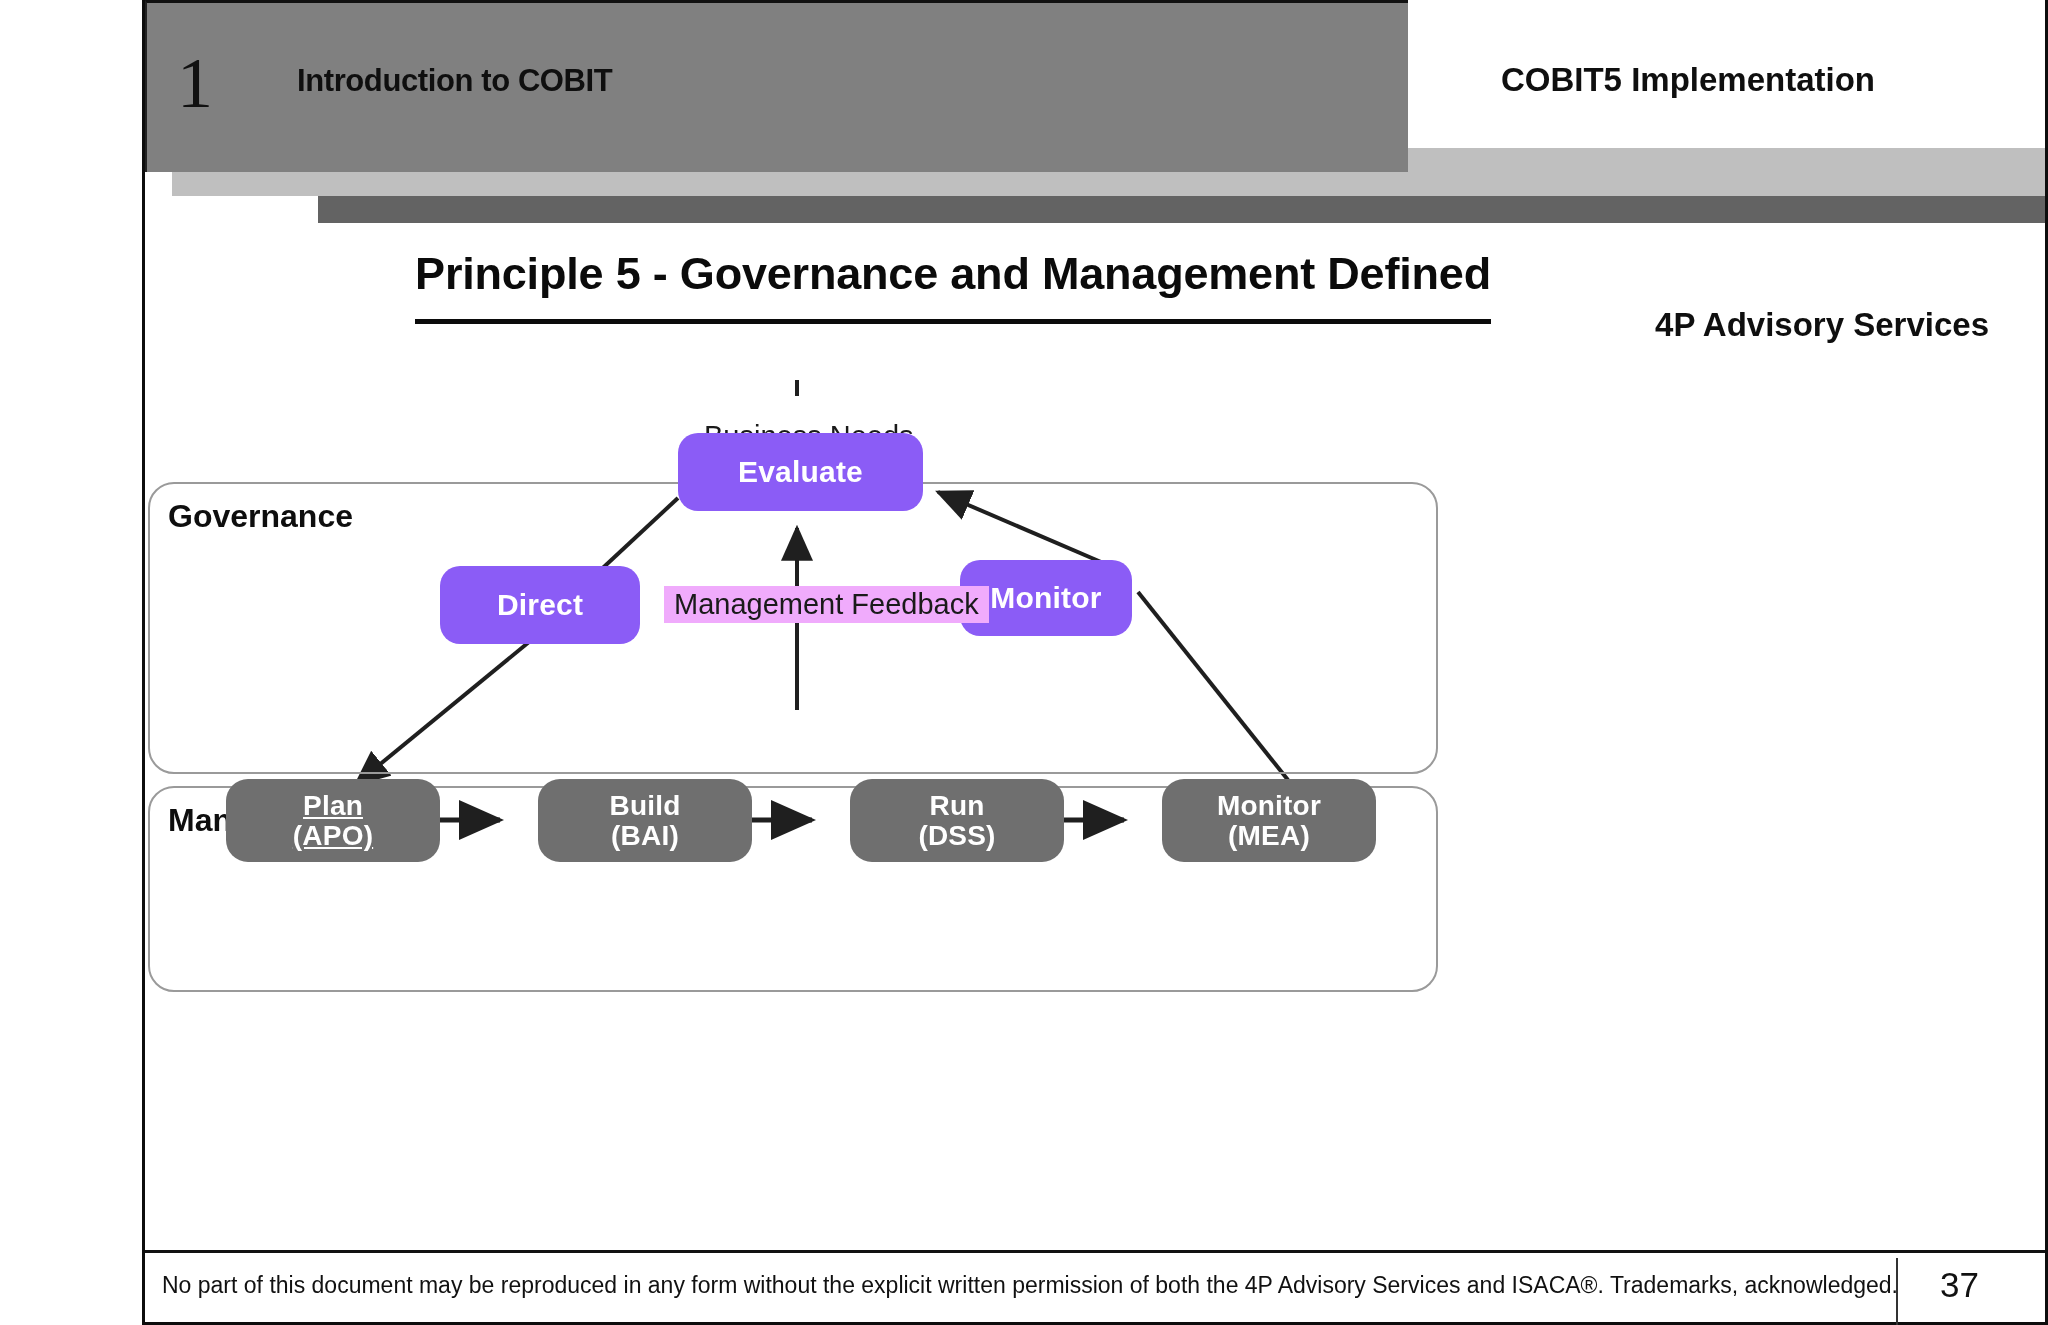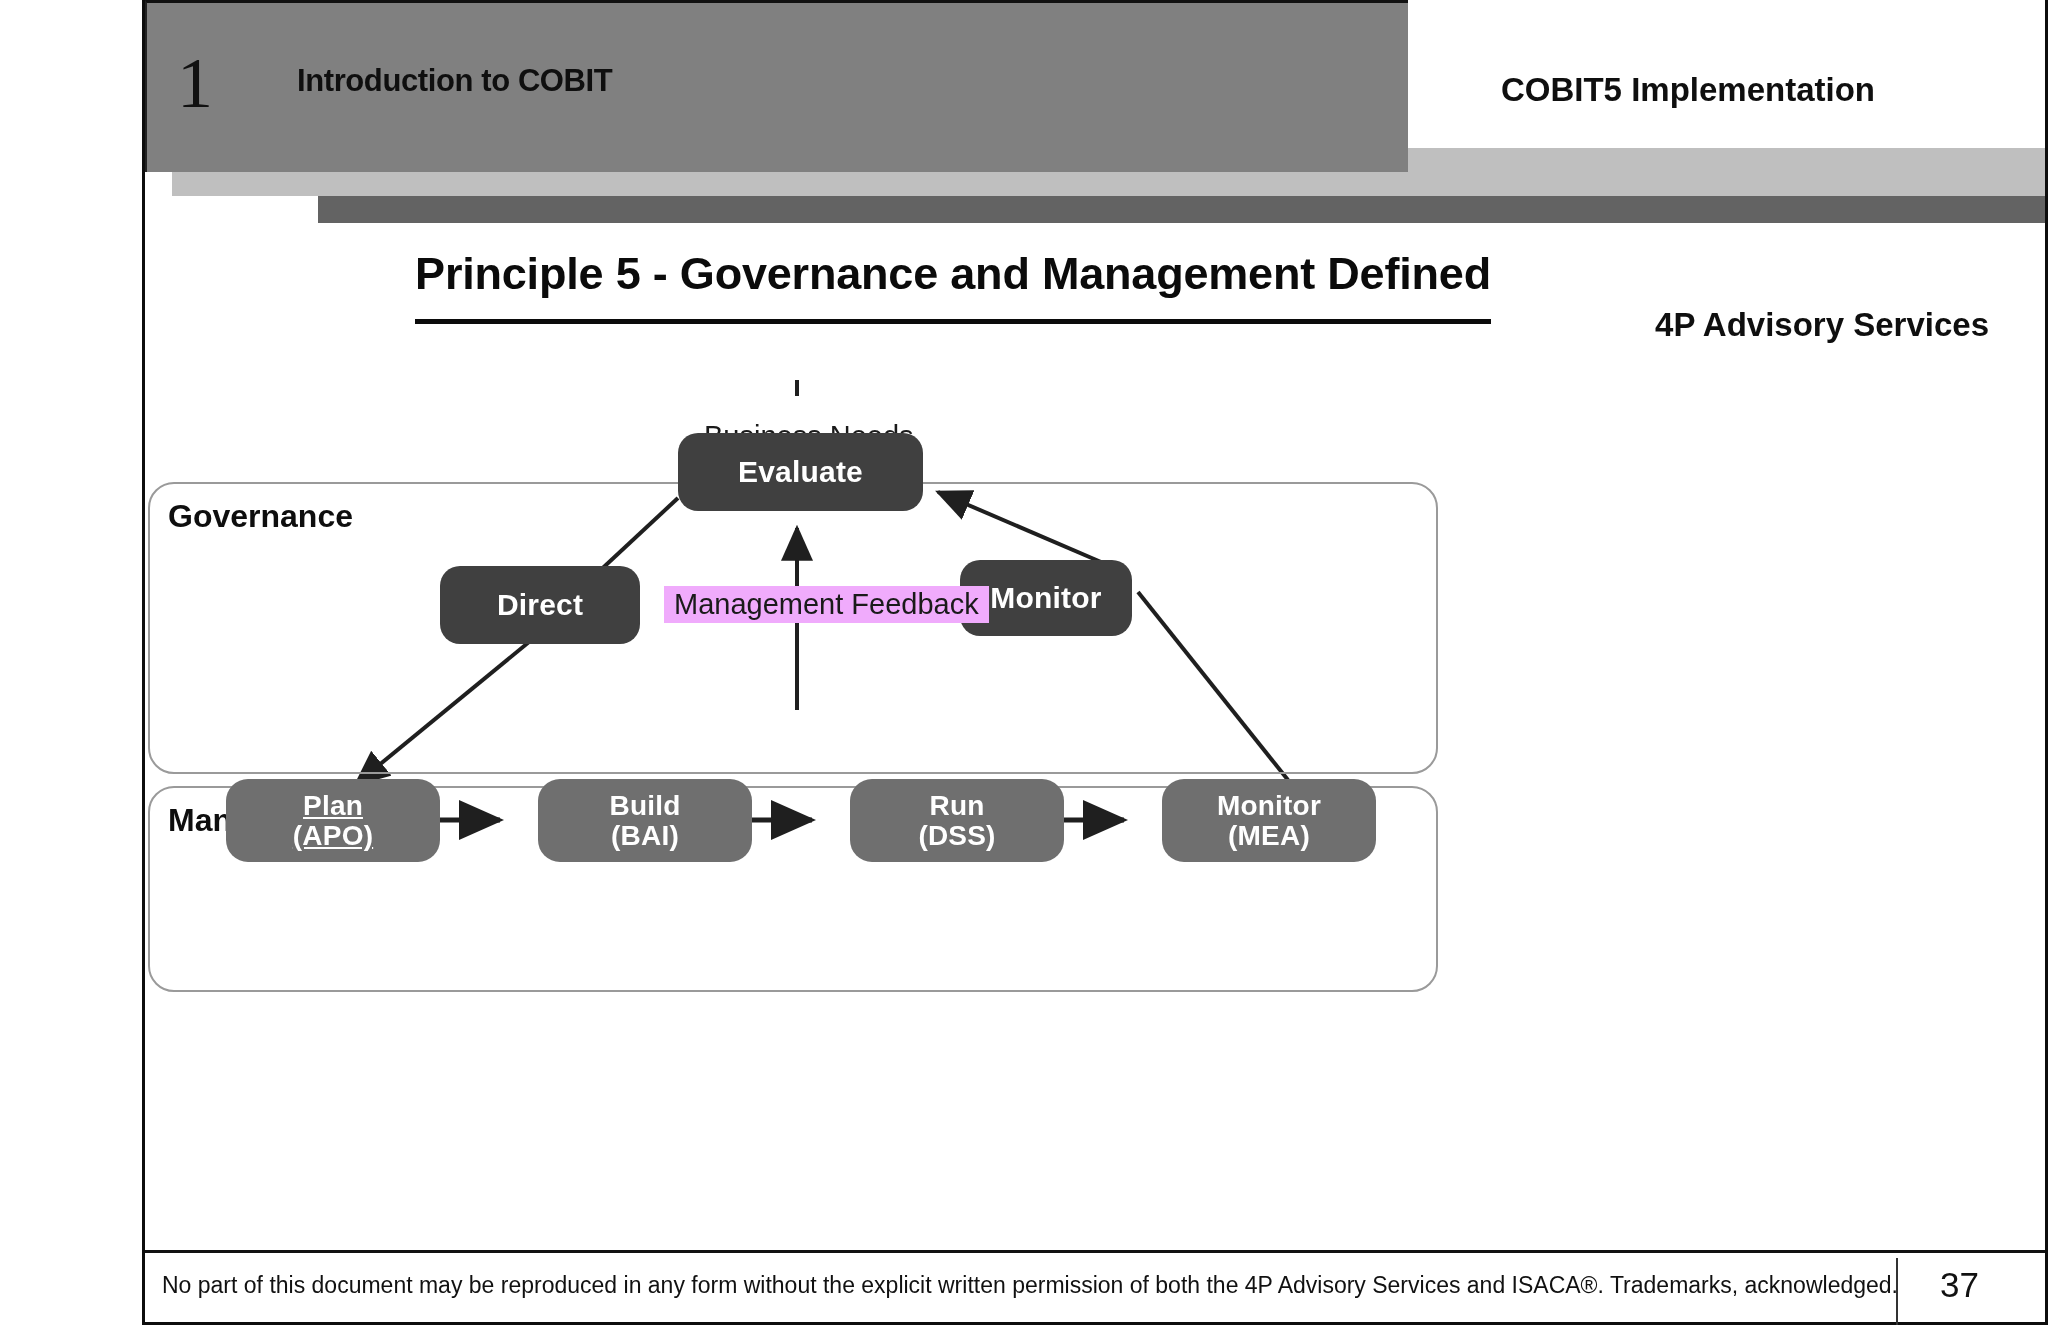--- a/index.html
+++ b/index.html
@@ -47,21 +47,21 @@
   .hdr-title {
     position: absolute;
     left: 150px; top: 60px;
     font-size: 31px;
     font-weight: bold;
     color: #0f0f0f;
     letter-spacing: -0.4px;
   }
   .hdr-right-white {
     position: absolute;
-    left: 1408px; top: 13px;
+    left: 1408px; top: 3px;
     width: 519px; height: 145px;
     background: #ffffff;
     padding-left: 7px;
   }
   .hdr-course {
     position: absolute;
     right: 52px; top: 58px;
     font-size: 33px;
     font-weight: bold;
     color: #0f0f0f;
@@ -127,21 +127,21 @@
     display: flex;
     align-items: center;
     justify-content: center;
     text-align: center;
     color: #ffffff;
     font-weight: bold;
     line-height: 1.07;
     border-radius: 20px;
     letter-spacing: 0.2px;
   }
-  .node.gov  { background: #404040; font-size: 30px; }
+  .node.gov  { background: #8b5cf6; font-size: 30px; }
   .node.mgmt { background: #6f6f6f; font-size: 28px; border-radius: 22px; }
 
   .container-box {
     position: absolute;
     border: 2px solid #9a9a9a;
     border-radius: 26px;
     background: transparent;
   }
   .container-label {
     position: absolute;

